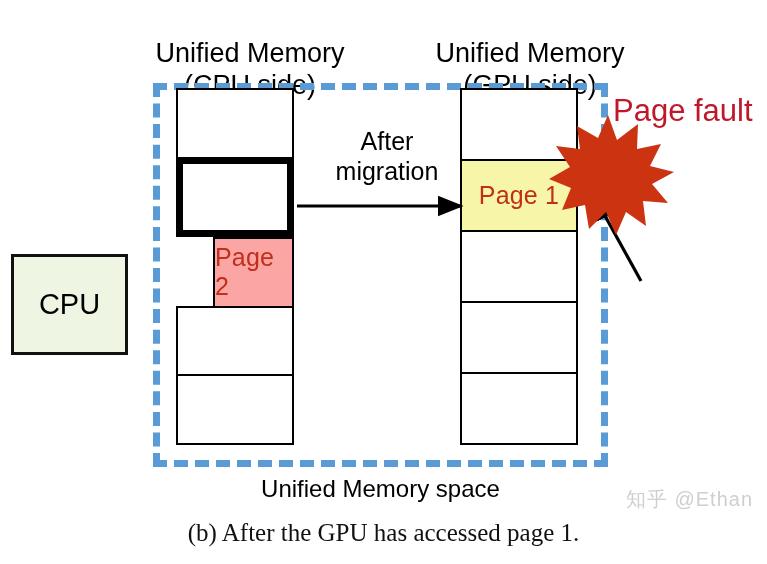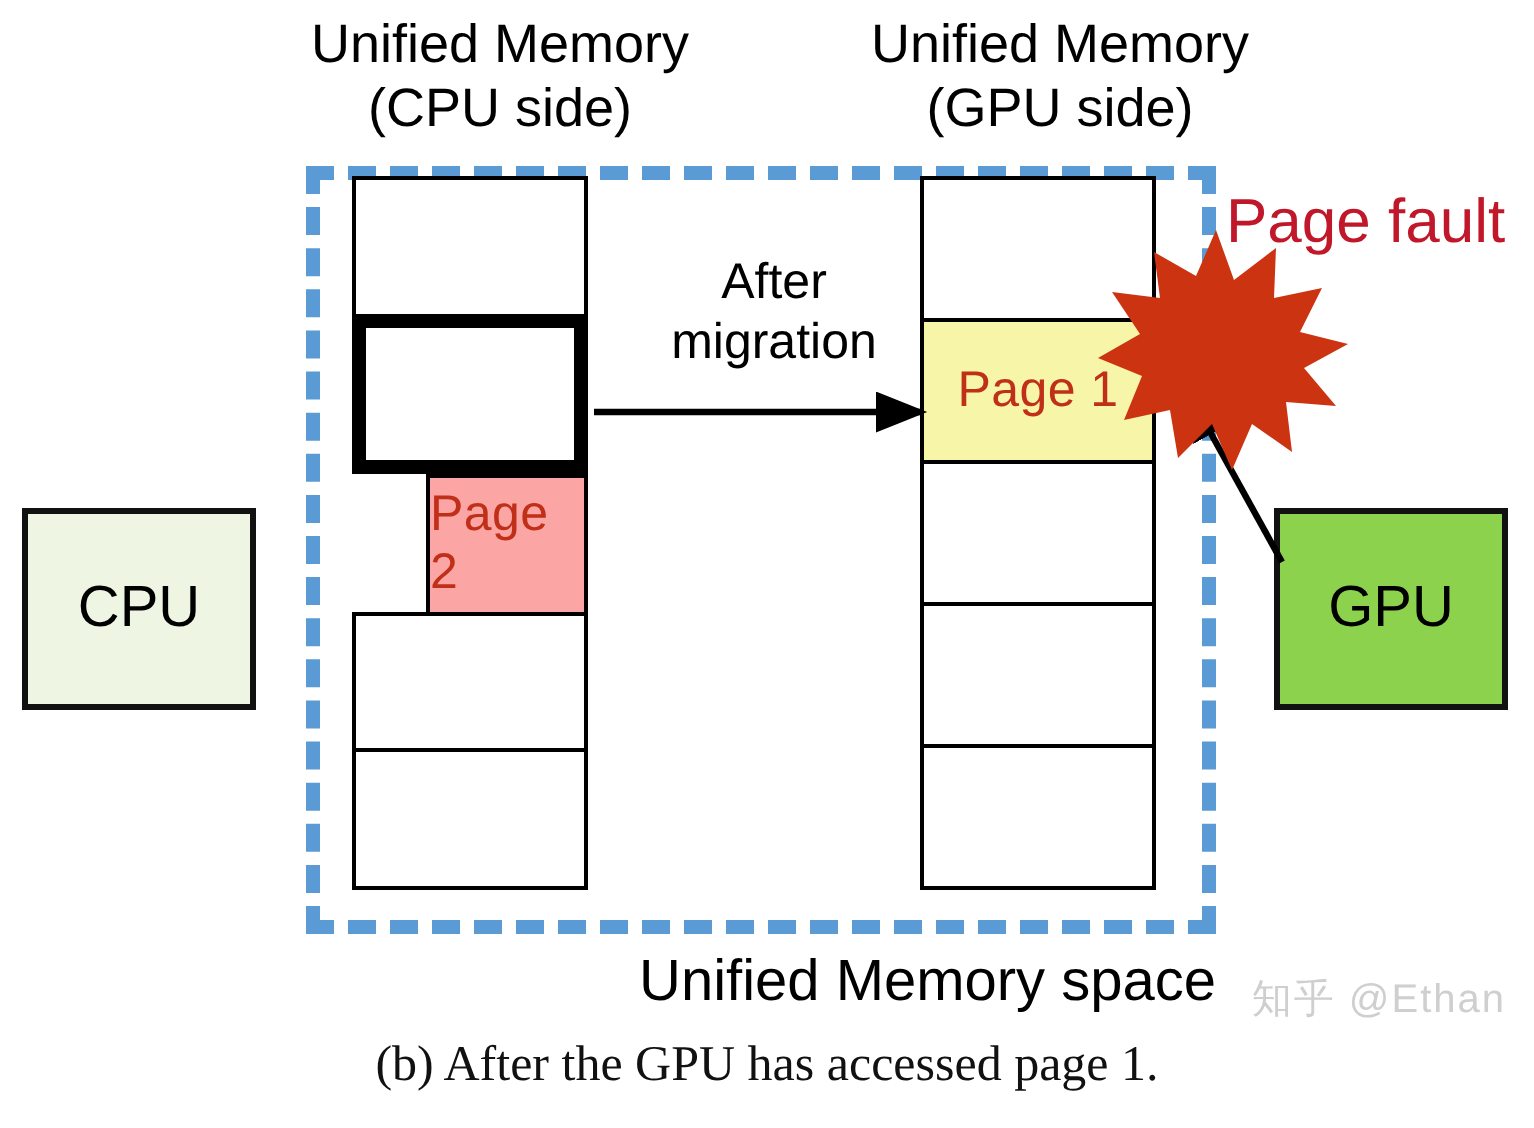--- a/index.html
+++ b/index.html
@@ -23,20 +23,21 @@
   .abs { position: absolute; }
 
   
   .col-title {
     text-align: center;
     font-size: 27px;
     line-height: 32px;
     color: #000000;
     font-family: "Liberation Sans", sans-serif;
     white-space: pre-line;
+    margin-top: 31px;
   }
   #title-cpu { left: 128px; top: 6px; width: 244px; }
   #title-gpu { left: 408px; top: 6px; width: 244px; }
 
   
   #unified-region {
     left: 153px; top: 83px;
     width: 455px; height: 384px;
     border: 7px dashed #5b9bd5;
     box-sizing: border-box;
@@ -119,22 +120,22 @@
     left: 613px; top: 93px;
     font-size: 31px;
     color: #c0182a;
     white-space: nowrap;
   }
 
   
   #region-caption {
     left: 153px; top: 475px;
     width: 455px;
-    text-align: right;
-    font-size: 29px;
+    text-align: center;
+    font-size: 24px;
     color: #000000;
   }
   #figure-caption {
     left: 0; top: 519px;
     width: 767px;
     text-align: center;
     font-size: 25px;
     color: #111111;
     font-family: "Liberation Serif", serif;
   }
@@ -184,23 +185,20 @@
       </div>
       <div class="cell"></div>
       <div class="cell"></div>
       <div class="cell"></div>
     </div>
 
   <div class="abs chip" id="chip-cpu" style="background: rgb(238, 245, 227);">
     <span>CPU</span>
   </div>
 
-  <div class="abs chip" id="chip-gpu" style="background: rgb(140, 210, 76);">
-    <span>GPU</span>
-  </div>
 
   <div class="abs" id="migration-label">After
 migration</div>
 
   <div class="abs" id="page-fault-label" style="color: rgb(192, 24, 42);">Page fault</div>
 
   <svg id="overlay" class="abs" viewBox="0 0 767 564">
     <defs>
       <marker id="arrowhead" markerWidth="9" markerHeight="9" refX="7.5" refY="3.2" orient="auto" markerUnits="strokeWidth">
         <path d="M0,0 L8,3.2 L0,6.4 z" fill="#000000"></path>

